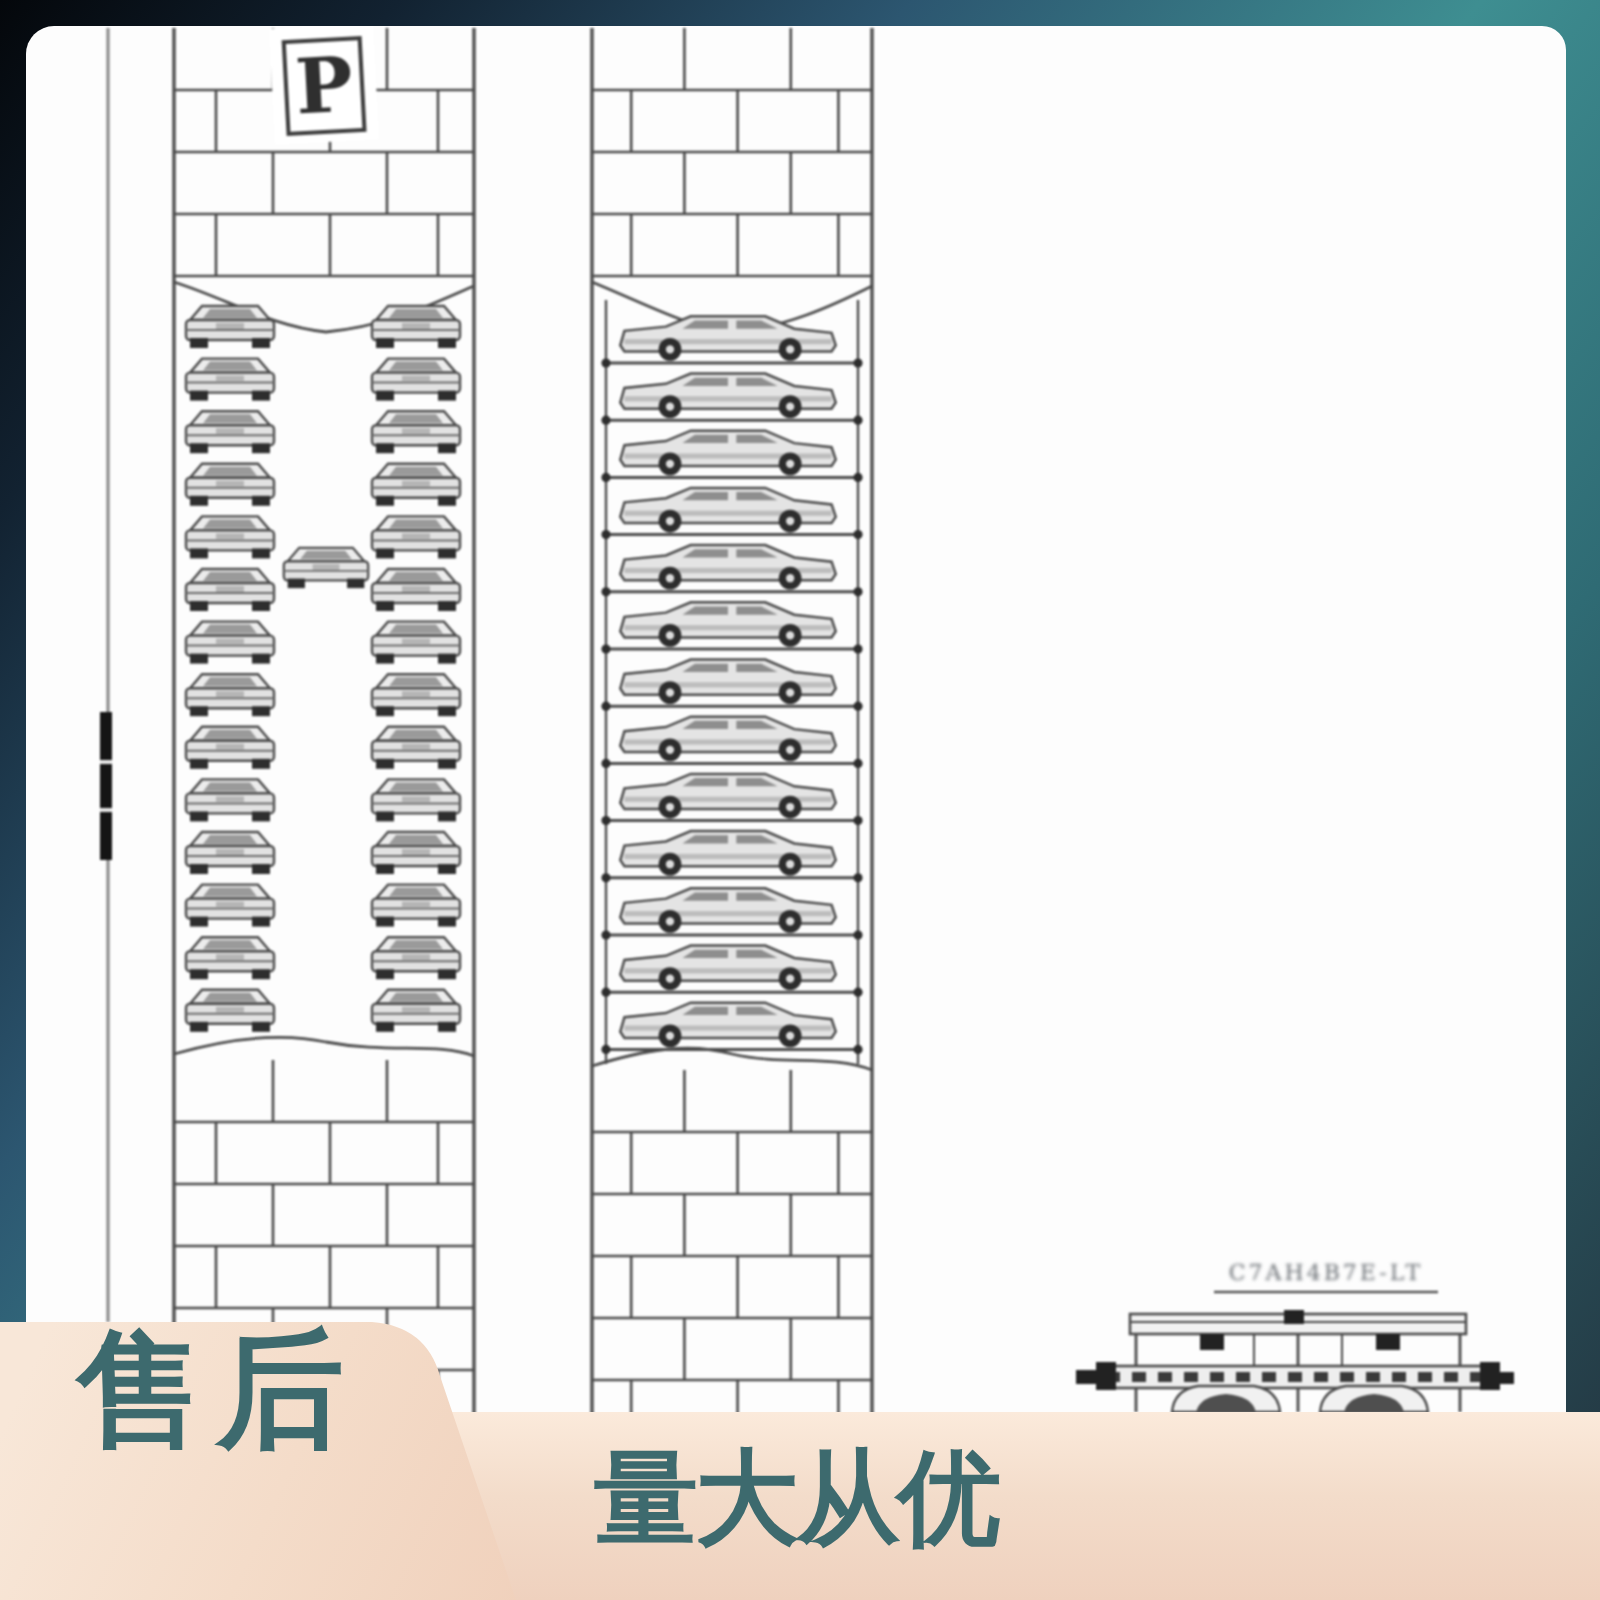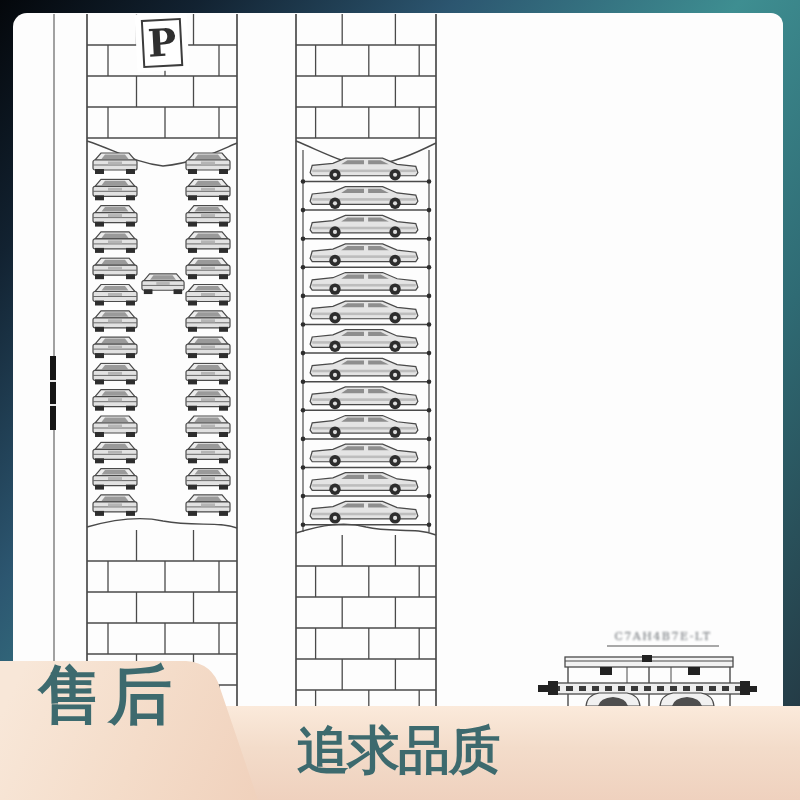--- a/index.html
+++ b/index.html
@@ -264,16 +264,16 @@
   </div>
 
   <div id="banner"></div>
   <div id="asbox"></div>
 
   <div id="asbox-text" class="cjk">
     <div>售后</div>
   </div>
 
   <div id="banner-text" class="cjk">
-    <span class="half">追求品质</span>
+    <span class="half">量大从优</span>
   </div>
 
 </div>
 
 </body></html>

